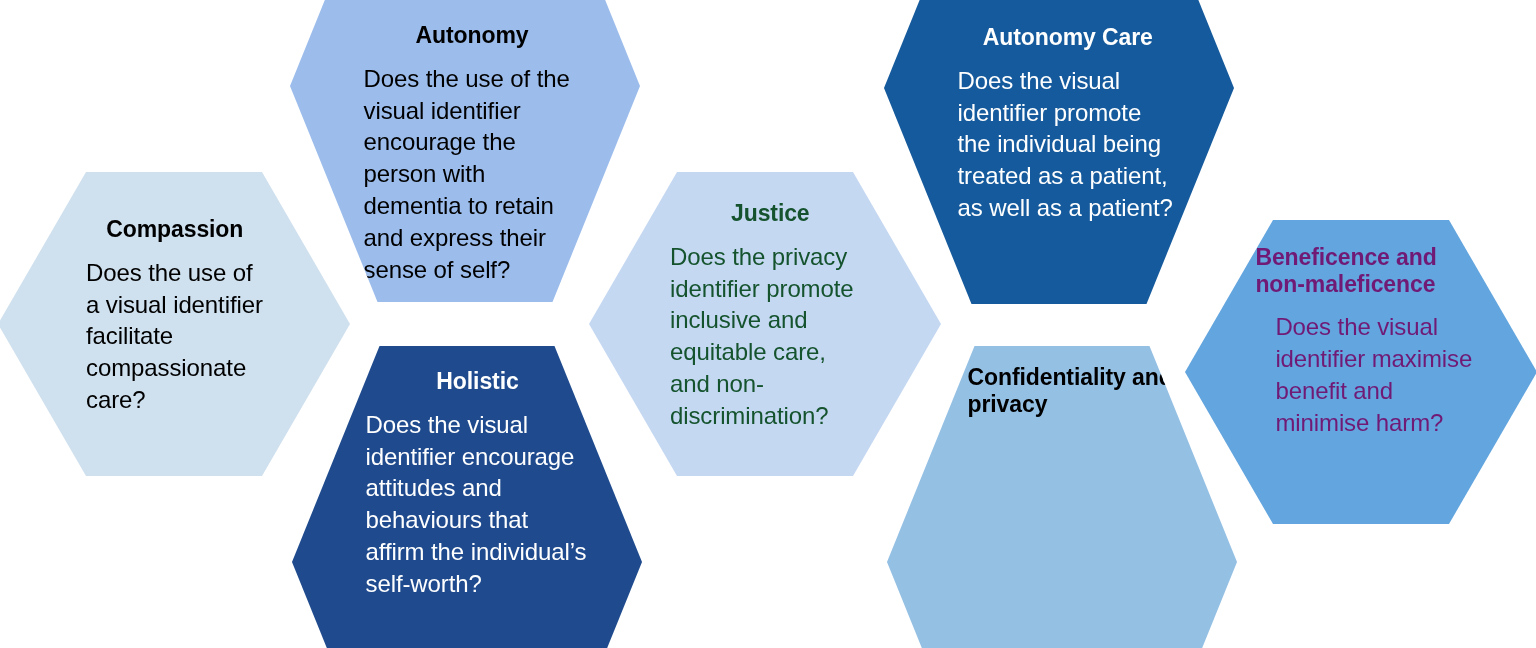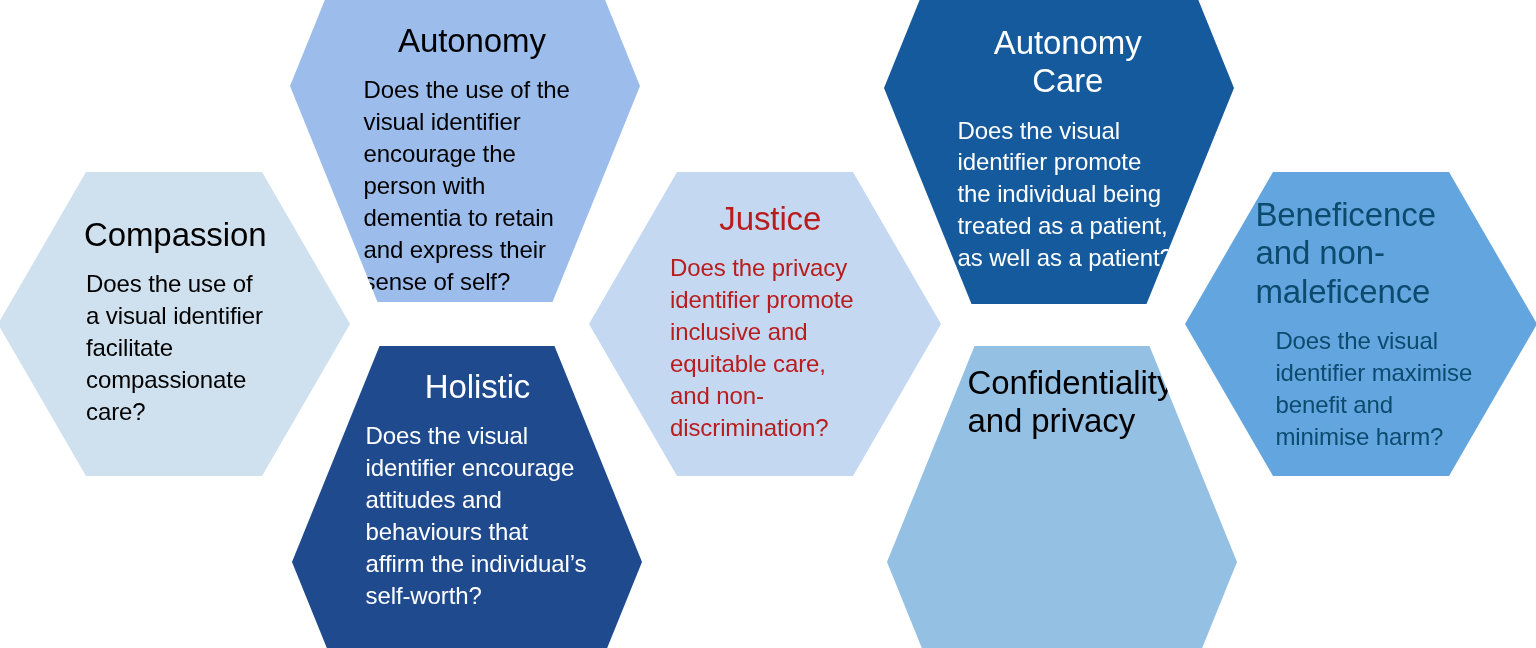--- a/index.html
+++ b/index.html
@@ -33,22 +33,22 @@
   .hex-inner {
     position: absolute;
     left: 0;
     right: 0;
     box-sizing: border-box;
     padding: 0 22%;
     text-align: left;
   }
 
   .hex-title {
-    font-weight: normal;
-    font-size: 33px;
+    font-weight: bold;
+    font-size: 23px;
     line-height: 1.16;
     margin: 0 0 14px 0;
     text-align: center;
     letter-spacing: -0.1px;
   }
 
   .hex-body {
     font-size: 24px;
     line-height: 1.33;
     margin: 0;
@@ -143,40 +143,40 @@
     </div>
   </div>
 
   <div class="hex" id="hex-dignity" style="background: rgb(31, 75, 142); color: rgb(255, 255, 255);">
     <div class="hex-inner">
       <p class="hex-title">Holistic</p>
       <p class="hex-body">Does the visual identifier encourage attitudes and behaviours that affirm the individual’s self-worth?</p>
     </div>
   </div>
 
-  <div class="hex" id="hex-justice" style="background: rgb(197, 216, 242); color: #b91c1c;">
+  <div class="hex" id="hex-justice" style="background: rgb(197, 216, 242); color: #14532d;">
     <div class="hex-inner">
       <p class="hex-title">Justice</p>
       <p class="hex-body">Does the privacy identifier promote inclusive and equitable care, and non-discrimination?</p>
     </div>
   </div>
 
   <div class="hex" id="hex-holistic" style="background: rgb(21, 90, 156); color: rgb(255, 255, 255);">
     <div class="hex-inner">
       <p class="hex-title">Autonomy Care</p>
       <p class="hex-body">Does the visual identifier promote the individual being treated as a patient, as well as a patient?</p>
     </div>
   </div>
 
   <div class="hex" id="hex-confidentiality" style="background: rgb(148, 192, 228); color: rgb(0, 0, 0);">
     <div class="hex-inner">
       <p class="hex-title">Confidentiality and privacy</p>
     </div>
   </div>
 
-  <div class="hex" id="hex-beneficence" style="background: rgb(99, 165, 222); color: #0c4a6e;">
+  <div class="hex" id="hex-beneficence" style="background: rgb(99, 165, 222); color: #701a75; margin-top: 48px;">
     <div class="hex-inner">
       <p class="hex-title">Beneficence and non-maleficence</p>
       <p class="hex-body">Does the visual identifier maximise benefit and minimise harm?</p>
     </div>
   </div>
 
 </div>
 
 </body></html>

